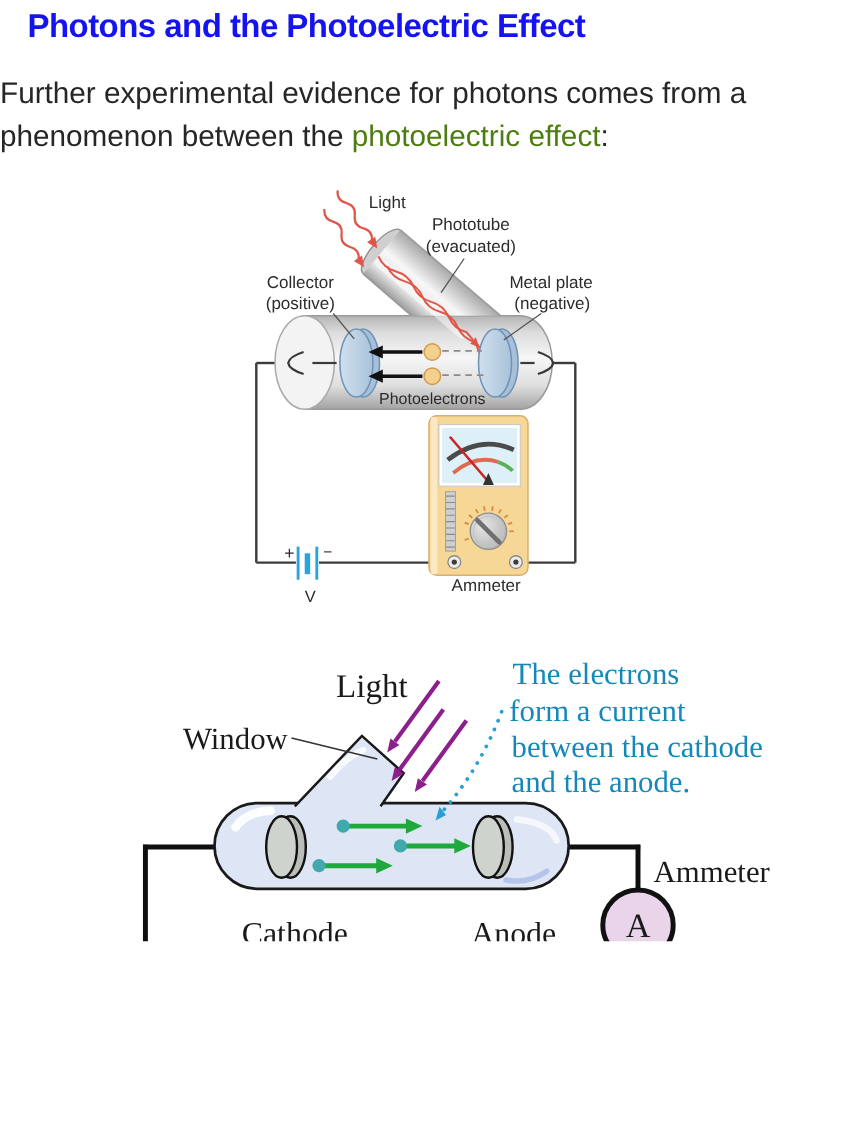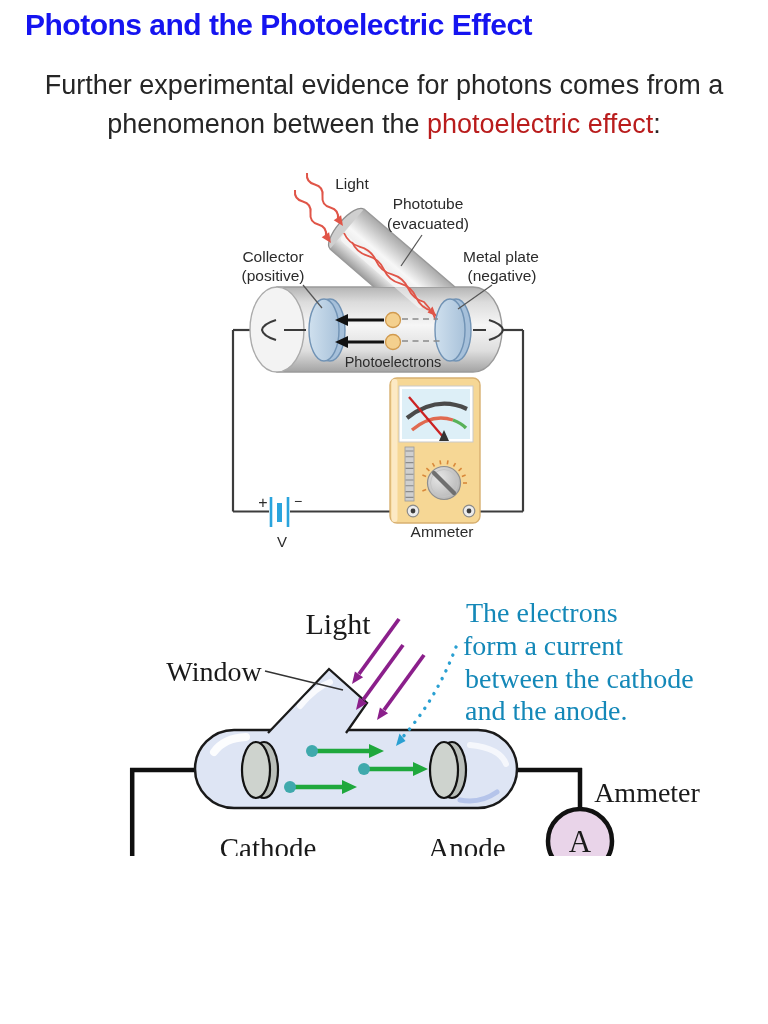--- a/index.html
+++ b/index.html
@@ -1,22 +1,22 @@
 <!DOCTYPE html>
 <html><head>
 <meta charset="utf-8">
 <style>
   html,body{margin:0;padding:0;background:#fff;}
   .page{position:relative;width:768px;height:856px;background:#ffffff;overflow:hidden;
         font-family:"Liberation Sans",sans-serif;}
   .title{position:absolute;left:25px;top:8px;margin:0;font-size:30px;font-weight:bold;
          letter-spacing:-0.5px;color:#1514f0;}
-  .intro{position:absolute;left:0;top:66px;width:768px;margin:0;text-align:center;
+  .intro{position:absolute;left:0;top:66px;width:768px;margin:0;
          font-size:27px;line-height:39px;color:#262626;}
-  .intro .hl{color:#b91c1c;}
+  .intro .hl{color:#4d7c0f;}
   svg{position:absolute;left:0;display:block;}
   #fig1{top:160px;}
   #fig2{top:585px;}
   .sans-label{font-family:"Liberation Sans",sans-serif;fill:#2b2b2b;}
   .serif-label{font-family:"Liberation Serif",serif;fill:#1a1a1a;}
   .cyan-label{font-family:"Liberation Serif",serif;fill:#1488b8;}
 </style>
 </head>
 <body>
 

